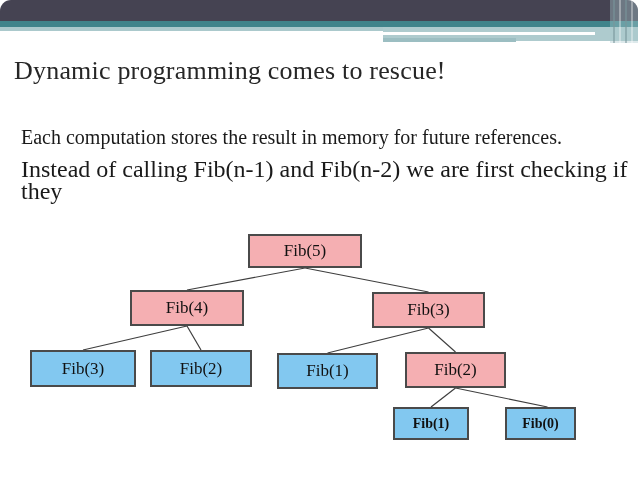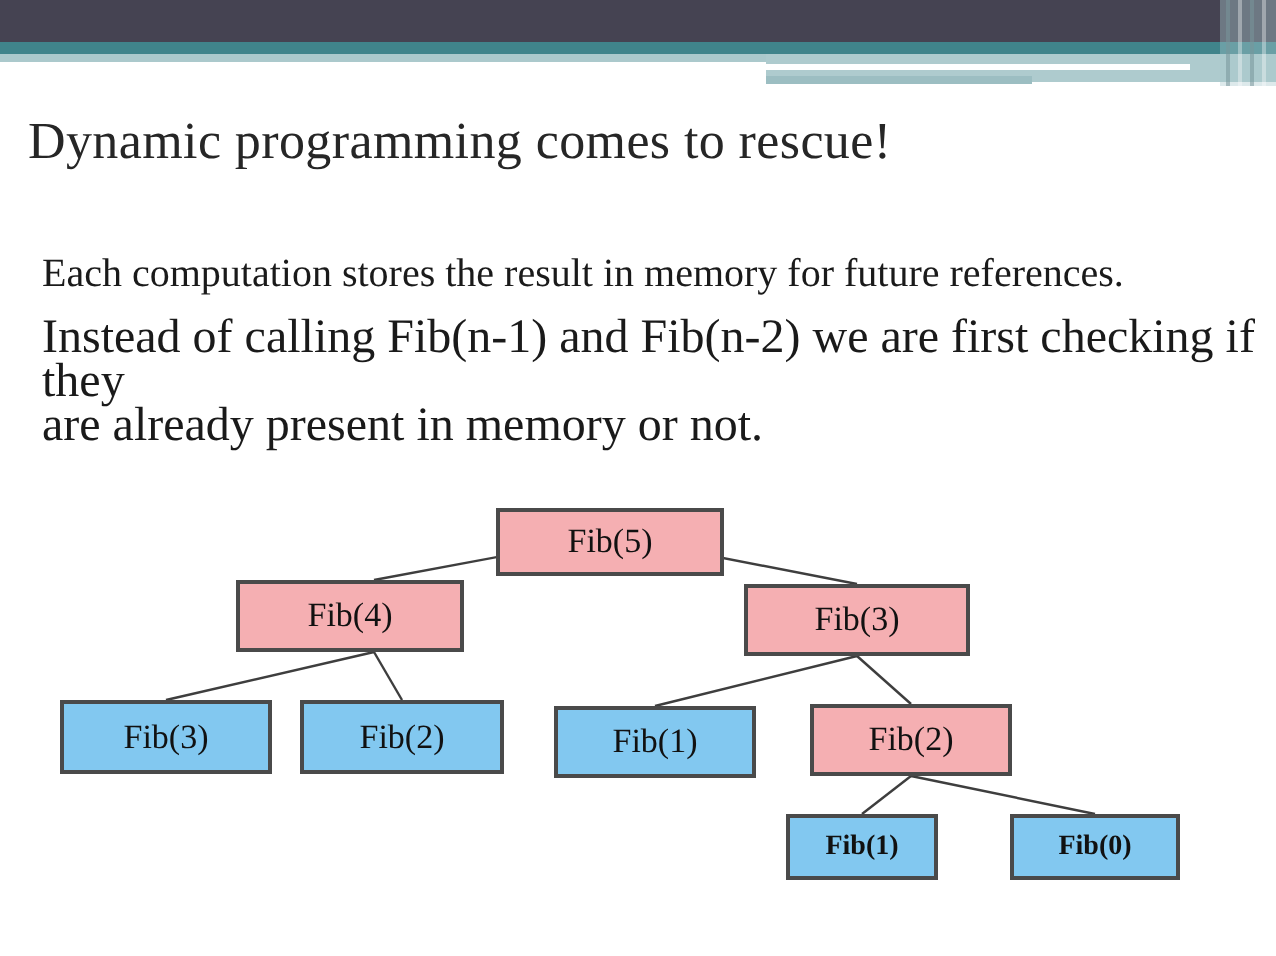--- a/index.html
+++ b/index.html
@@ -3,20 +3,21 @@
 <meta charset="utf-8">
 <style>
   html, body { margin: 0; padding: 0; background: #ffffff; }
   .slide {
     position: relative;
     width: 638px;
     height: 478px;
     background: #ffffff;
     overflow: hidden;
     font-family: "Liberation Serif", "DejaVu Serif", serif;
+    border-radius: 11px;
   }
   
   .top-bar    { position: absolute; left: 0; top: 0;  width: 638px; height: 21px; background: var(--top_bar); }
   .teal-stripe{ position: absolute; left: 0; top: 21px; width: 638px; height: 6px; background: var(--teal_stripe); }
   .pale-stripe{ position: absolute; left: 0; top: 27px; width: 638px; height: 4px; background: var(--pale_stripe); }
   .accent-block { position: absolute; left: 383px; top: 27px; width: 255px; height: 14px; background: var(--accent); }
   .accent-white-line { position: absolute; left: 383px; top: 32px; width: 212px; height: 3px; background: #ffffff; }
   .accent-substrip { position: absolute; left: 383px; top: 38px; width: 133px; height: 4px; background: var(--substrip); }
   .corner-stripes { position: absolute; left: 610px; top: 0; width: 28px; height: 43px; background: rgba(171,201,204,0.40); }
   .corner-stripes span { position: absolute; top: 0; width: 2px; height: 100%; background: rgba(255,255,255,0.35); }
@@ -64,38 +65,37 @@
     <span></span>
       <span></span>
       <span></span>
       <span></span>
   </div>
 
   <div class="title">Dynamic programming comes to rescue!</div>
   <div class="para1">Each computation stores the result in memory for future references.</div>
   <div class="para2">
     <span>Instead of calling Fib(n-1) and Fib(n-2) we are first checking if they</span>
-    <span>are already present in memory or not.</span>
   </div>
 
   <svg class="tree-connectors" viewBox="0 0 638 478">
       <line x1="305" y1="268" x2="187" y2="290" stroke="#3E3E3E" stroke-width="1.2"></line>
       <line x1="305" y1="268" x2="428.5" y2="292" stroke="#3E3E3E" stroke-width="1.2"></line>
       <line x1="187" y1="326" x2="83" y2="350" stroke="#3E3E3E" stroke-width="1.2"></line>
       <line x1="187" y1="326" x2="201" y2="350" stroke="#3E3E3E" stroke-width="1.2"></line>
       <line x1="428.5" y1="328" x2="327.5" y2="353" stroke="#3E3E3E" stroke-width="1.2"></line>
       <line x1="428.5" y1="328" x2="455.5" y2="352" stroke="#3E3E3E" stroke-width="1.2"></line>
       <line x1="455.5" y1="388" x2="431" y2="407" stroke="#3E3E3E" stroke-width="1.2"></line>
       <line x1="455.5" y1="388" x2="547.5" y2="407" stroke="#3E3E3E" stroke-width="1.2"></line>
     </svg>
   <div class="tree-layer">
-      <div class="node" style="left: 248px; top: 234px; width: 114px; height: 34px; background: rgb(245, 175, 178); margin-top: 20px;">Fib(5)</div>
-      <div class="node" style="left: 118px; top: 290px; width: 114px; height: 36px; background: rgb(245, 175, 178);">Fib(4)</div>
+      <div class="node" style="left: 248px; top: 234px; width: 114px; height: 34px; background: rgb(245, 175, 178);">Fib(5)</div>
+      <div class="node" style="left: 130px; top: 290px; width: 114px; height: 36px; background: rgb(245, 175, 178);">Fib(4)</div>
       <div class="node" style="left: 372px; top: 292px; width: 113px; height: 36px; background: rgb(245, 175, 178);">Fib(3)</div>
       <div class="node" style="left: 30px; top: 350px; width: 106px; height: 37px; background: rgb(130, 200, 240);">Fib(3)</div>
       <div class="node" style="left: 150px; top: 350px; width: 102px; height: 37px; background: rgb(130, 200, 240);">Fib(2)</div>
       <div class="node" style="left: 277px; top: 353px; width: 101px; height: 36px; background: rgb(130, 200, 240);">Fib(1)</div>
       <div class="node" style="left: 405px; top: 352px; width: 101px; height: 36px; background: rgb(245, 175, 178);">Fib(2)</div>
       <div class="node small" style="left: 393px; top: 407px; width: 76px; height: 33px; background: rgb(130, 200, 240);">Fib(1)</div>
-      <div class="node small" style="left: 505px; top: 407px; width: 85px; height: 33px; background: rgb(130, 200, 240);">Fib(0)</div>
+      <div class="node small" style="left: 505px; top: 407px; width: 71px; height: 33px; background: rgb(130, 200, 240);">Fib(0)</div>
     </div>
 
 </div>
 
 </body></html>

